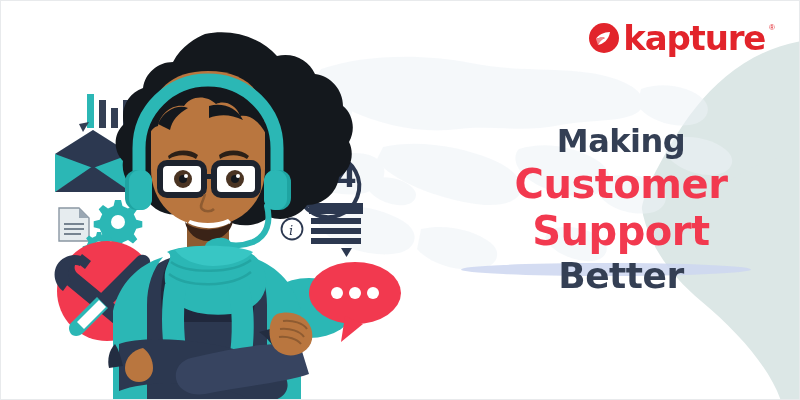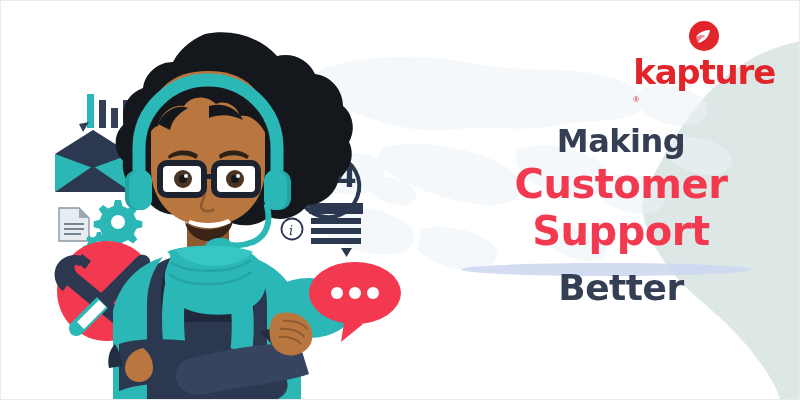--- a/index.html
+++ b/index.html
@@ -59,21 +59,20 @@
     opacity: .85;
   }
 
   
   .logo {
     position: absolute;
     right: 24px; top: 20px;
     display: flex;
     align-items: center;
     gap: 4px;
-    flex-direction: column;
   }
   .logo-mark { width: 30px; height: 30px; display:block; }
   .logo-word {
     font-size: 34px;
     font-weight: bold;
     color: #e2242b;
     letter-spacing: -1.2px;
     line-height: 1;
     font-family: "DejaVu Sans", sans-serif;
   }
@@ -92,21 +91,21 @@
     text-align: center;
   }
   .hl-line {
     font-family: "DejaVu Sans", sans-serif;
     font-weight: bold;
     line-height: 1.18;
     letter-spacing: -0.5px;
   }
   .hl-1 { font-size: 32px; color: #343f54; }
   .hl-2 { font-size: 40px; color: #f2394f; }
-  .hl-3 { font-size: 36px; color: #343f54; margin-top: 12px; }
+  .hl-3 { font-size: 36px; color: #343f54; }
 
   
   .illo {
     position: absolute;
     left: 18px; top: 25px;
     width: 400px; height: 375px;
   }
 </style>
 </head>
 <body>

